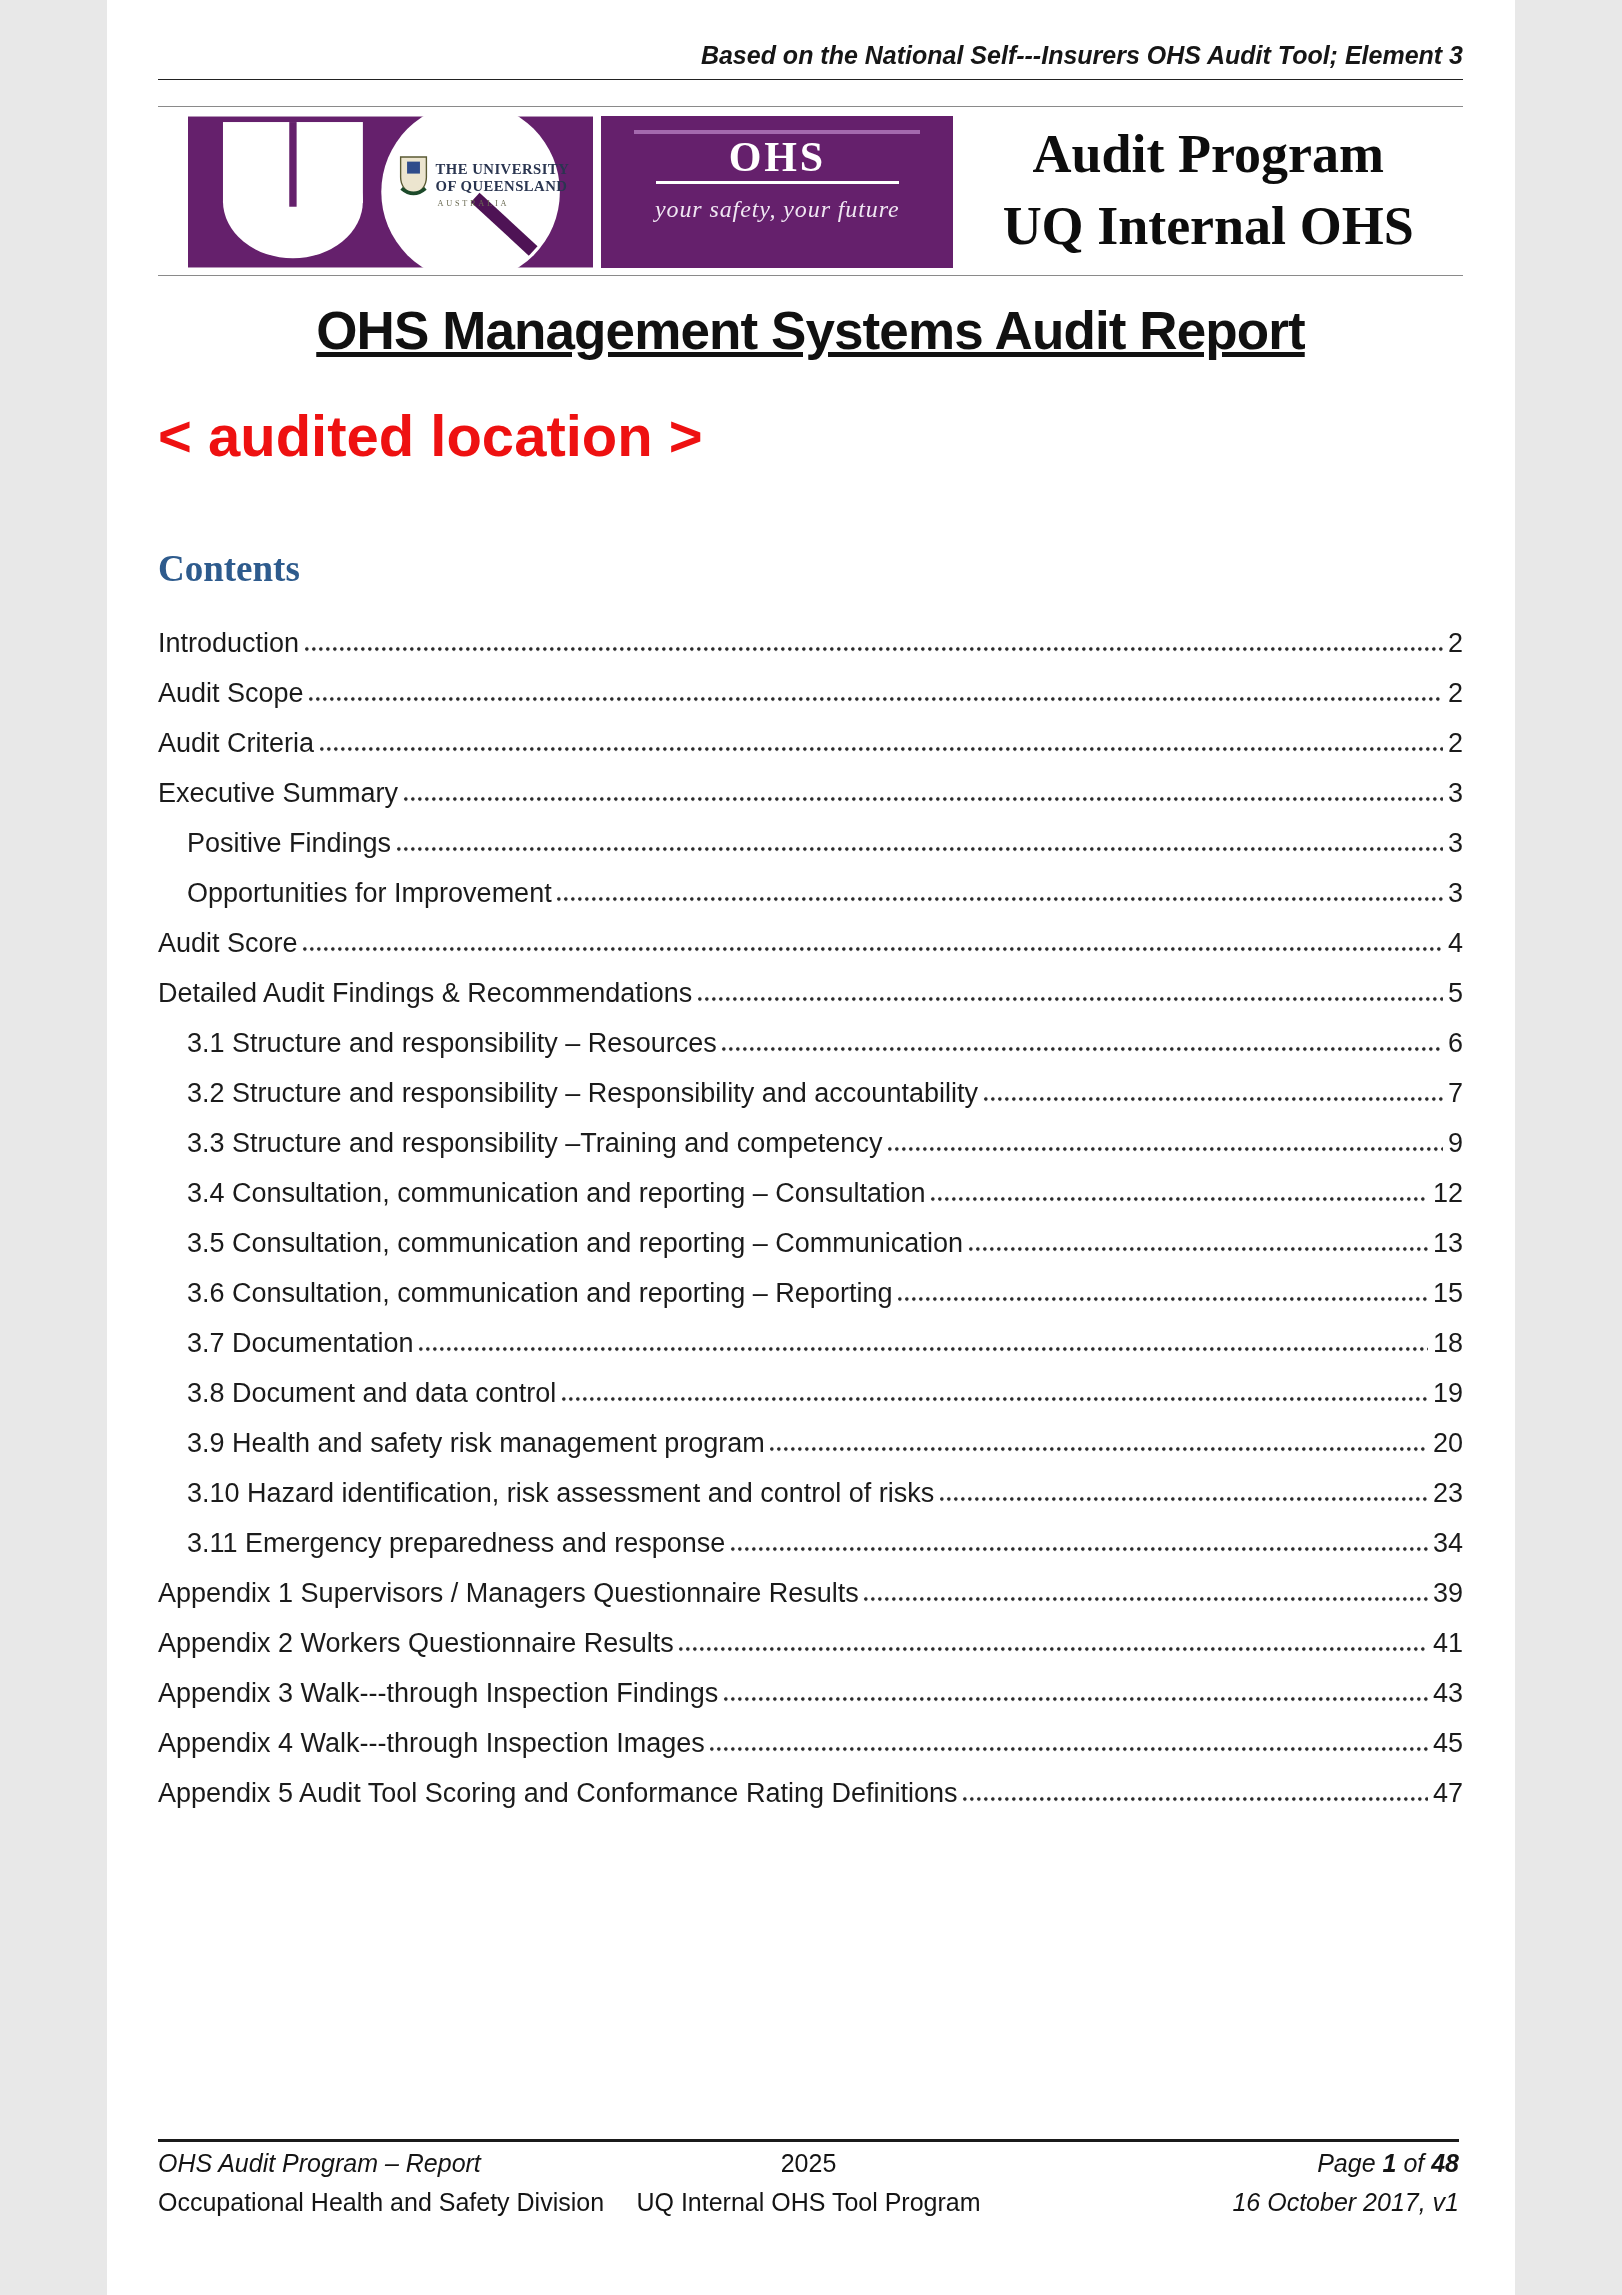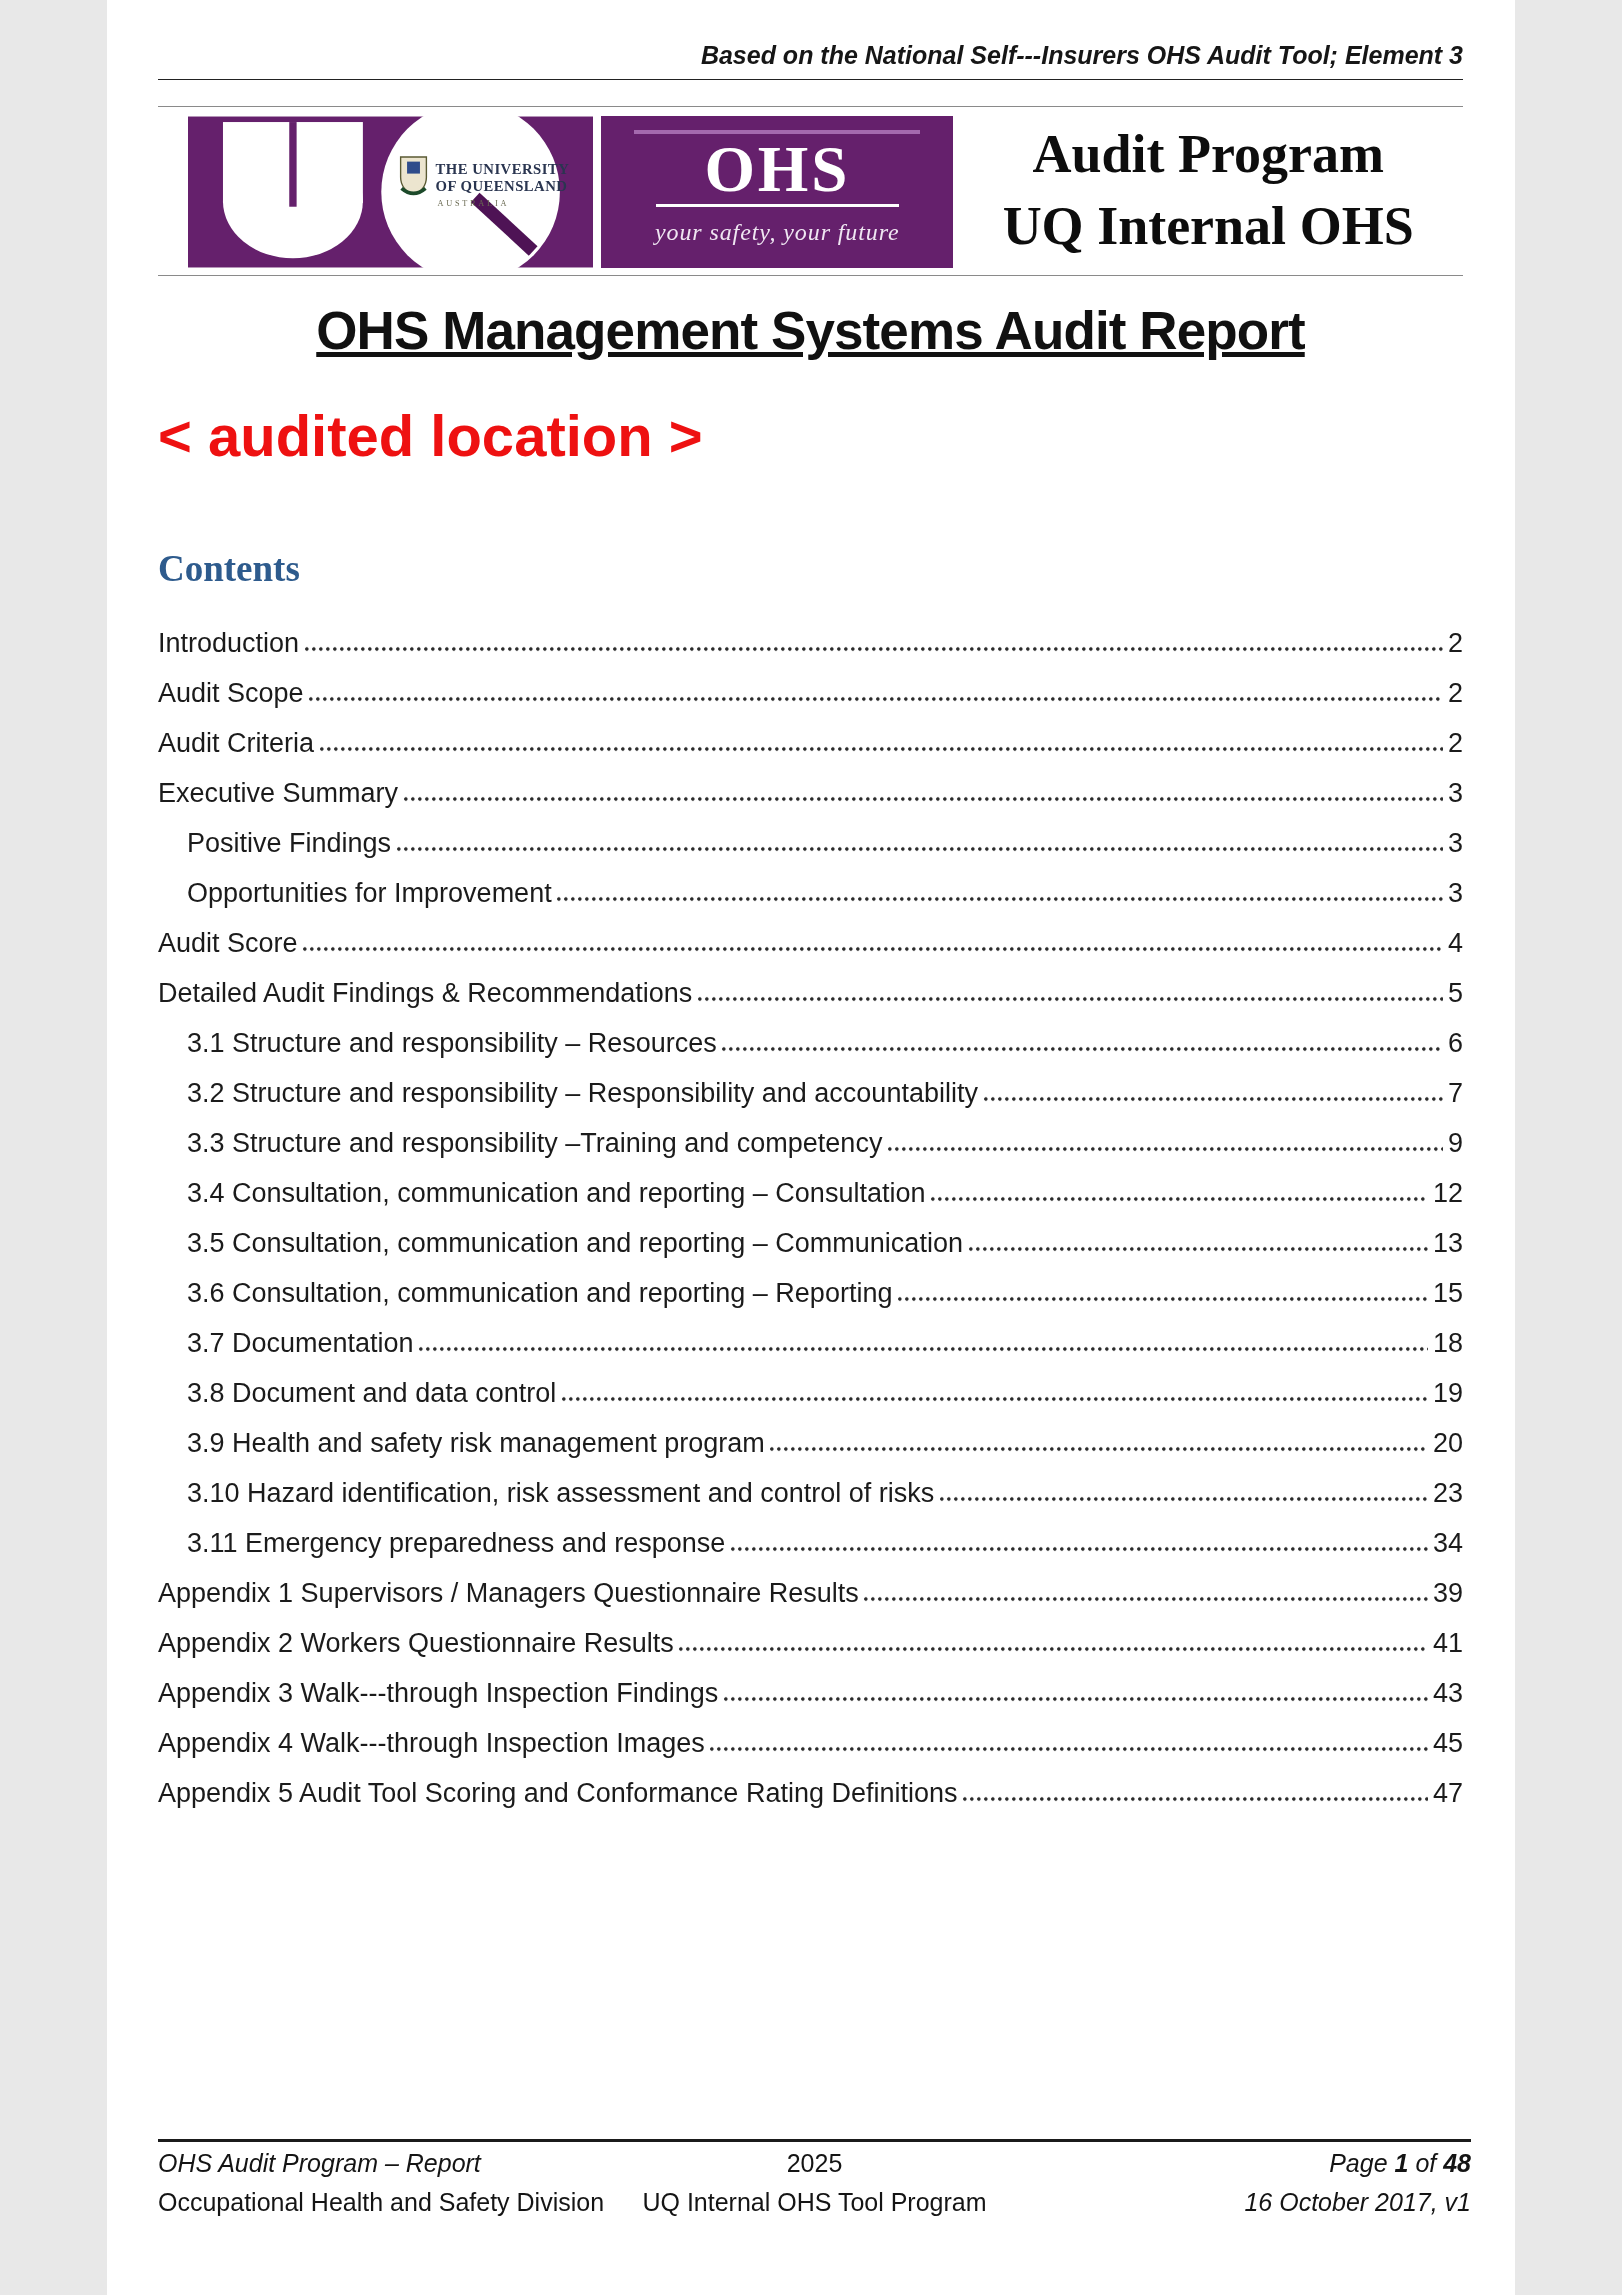--- a/index.html
+++ b/index.html
@@ -57,21 +57,21 @@
   .ohs-box{
     width:352px;height:152px;
     margin-left:8.3px;
     background:var(--purple,#65206C);
     display:flex;flex-direction:column;align-items:center;
     flex:none;
   }
   .ohs-topline{width:286px;height:4.6px;background:var(--purple-light,#A469AE);margin-top:14px;}
   .ohs-word{
     font-family:"Liberation Serif","DejaVu Serif",serif;
-    font-weight:bold;color:#fff;font-size:65px;line-height:1.02;
+    font-weight:bold;color:#fff;font-size:42px;line-height:1.02;
     letter-spacing:2.8px;margin-top:1.9px;
   }
   .ohs-underline{width:243px;height:2.8px;background:#fff;margin-top:1.9px;}
   .ohs-tagline{
     font-family:"Liberation Serif","DejaVu Serif",serif;
     font-style:italic;font-weight:normal;color:#efe6f2;
     font-size:24px;margin-top:12px;letter-spacing:0.9px;
   }
   .program-title{
     flex:1;
@@ -120,21 +120,21 @@
     height:5.6px;
     margin:0 4.6px 6.5px 5.6px;
     background-image:radial-gradient(circle at 1.9px 2.8px,#2b2b2b 1.5px,transparent 1.9px);
     background-size:7px 5.6px;
     background-repeat:repeat-x;
     background-position:left bottom;
   }
   .toc-page{white-space:nowrap;}
 
   
-  .footer{position:absolute;top:2139px;left:51px;right:44px;}
+  .footer{position:absolute;top:2139px;left:51px;right:56px;}
   .footer-rule{border-top:2.8px solid #1b1b1b;border-bottom:0.9px solid #1b1b1b;height:1.9px;}
   .footer-grid{
     display:grid;
     grid-template-columns:1.1fr 1fr 1.1fr;
     row-gap:10.2px;
     margin-top:6.5px;
     font-size:25px;
     color:#141414;
   }
   .f-left{text-align:left;}

